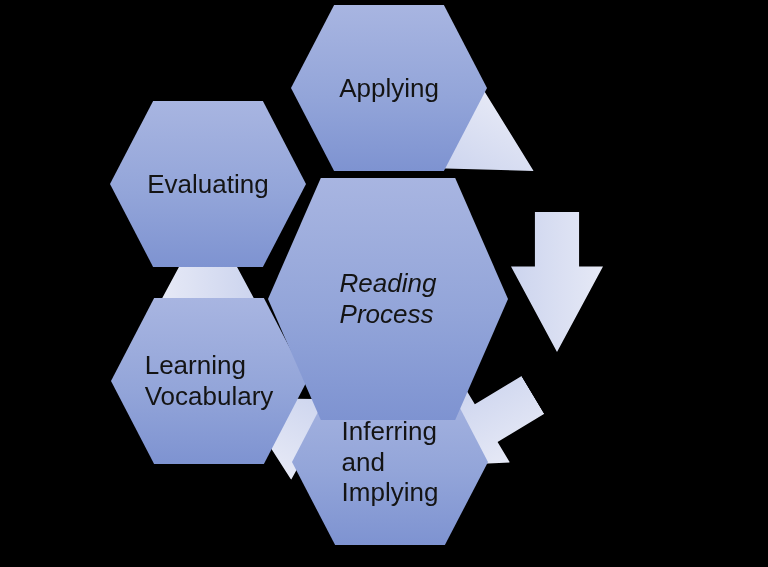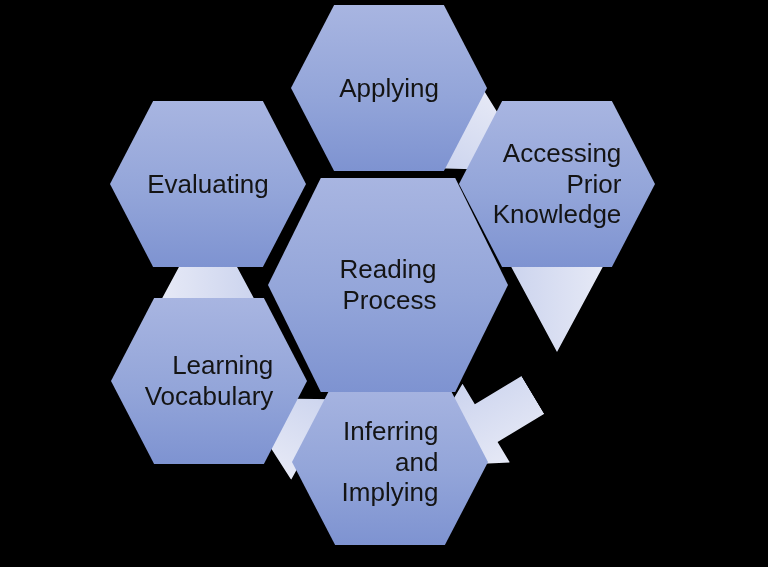--- a/index.html
+++ b/index.html
@@ -15,26 +15,26 @@
   }
   
   .hex {
     position: absolute;
     clip-path: polygon(0% 50%, 22% 0%, 78% 0%, 100% 50%, 78% 100%, 22% 100%);
     background: linear-gradient(180deg, var(--hex-top, #a8b5e1) 0%, #93a5d9 55%, var(--hex-bottom, #7e93d1) 100%);
     display: flex; align-items: center; justify-content: center;
     z-index: 2;
   }
   .hex.outer  { width: 196px; height: 166px; }
-  .hex.center { width: 240px; height: 214px; }
+  .hex.center { width: 240px; height: 242px; font-style: italic; }
   .hex-label {
     color: var(--text, #111);
     font-size: 26px;
     line-height: 1.18;
-    text-align: right;
+    text-align: left;
     white-space: pre-line;
   }
   
   .connector {
     position: absolute;
     width: 140px; height: 92px;
     clip-path: polygon(0% 26%, 39% 26%, 39% 0%, 100% 50%, 39% 100%, 39% 74%, 0% 74%);
     background: linear-gradient(180deg, var(--conn-top, #e6e9f6), var(--conn-bottom, #ccd4ee));
     z-index: 1;
   }
@@ -60,25 +60,20 @@
   <div class="connector c1"></div>
   <div class="connector c2"></div>
   <div class="connector c3"></div>
   <div class="connector c4"></div>
   <div class="connector c5"></div>
 
   <div class="hex outer pos-applying">
     <span class="hex-label">Applying</span>
   </div>
 
-  <div class="hex outer pos-accessing">
-    <span class="hex-label">Accessing
-Prior
-Knowledge</span>
-  </div>
 
 
   <div class="hex outer pos-inferring">
     <span class="hex-label">Inferring
 and
 Implying</span>
   </div>
 
   <div class="hex outer pos-evaluating">
     <span class="hex-label">Evaluating</span>

